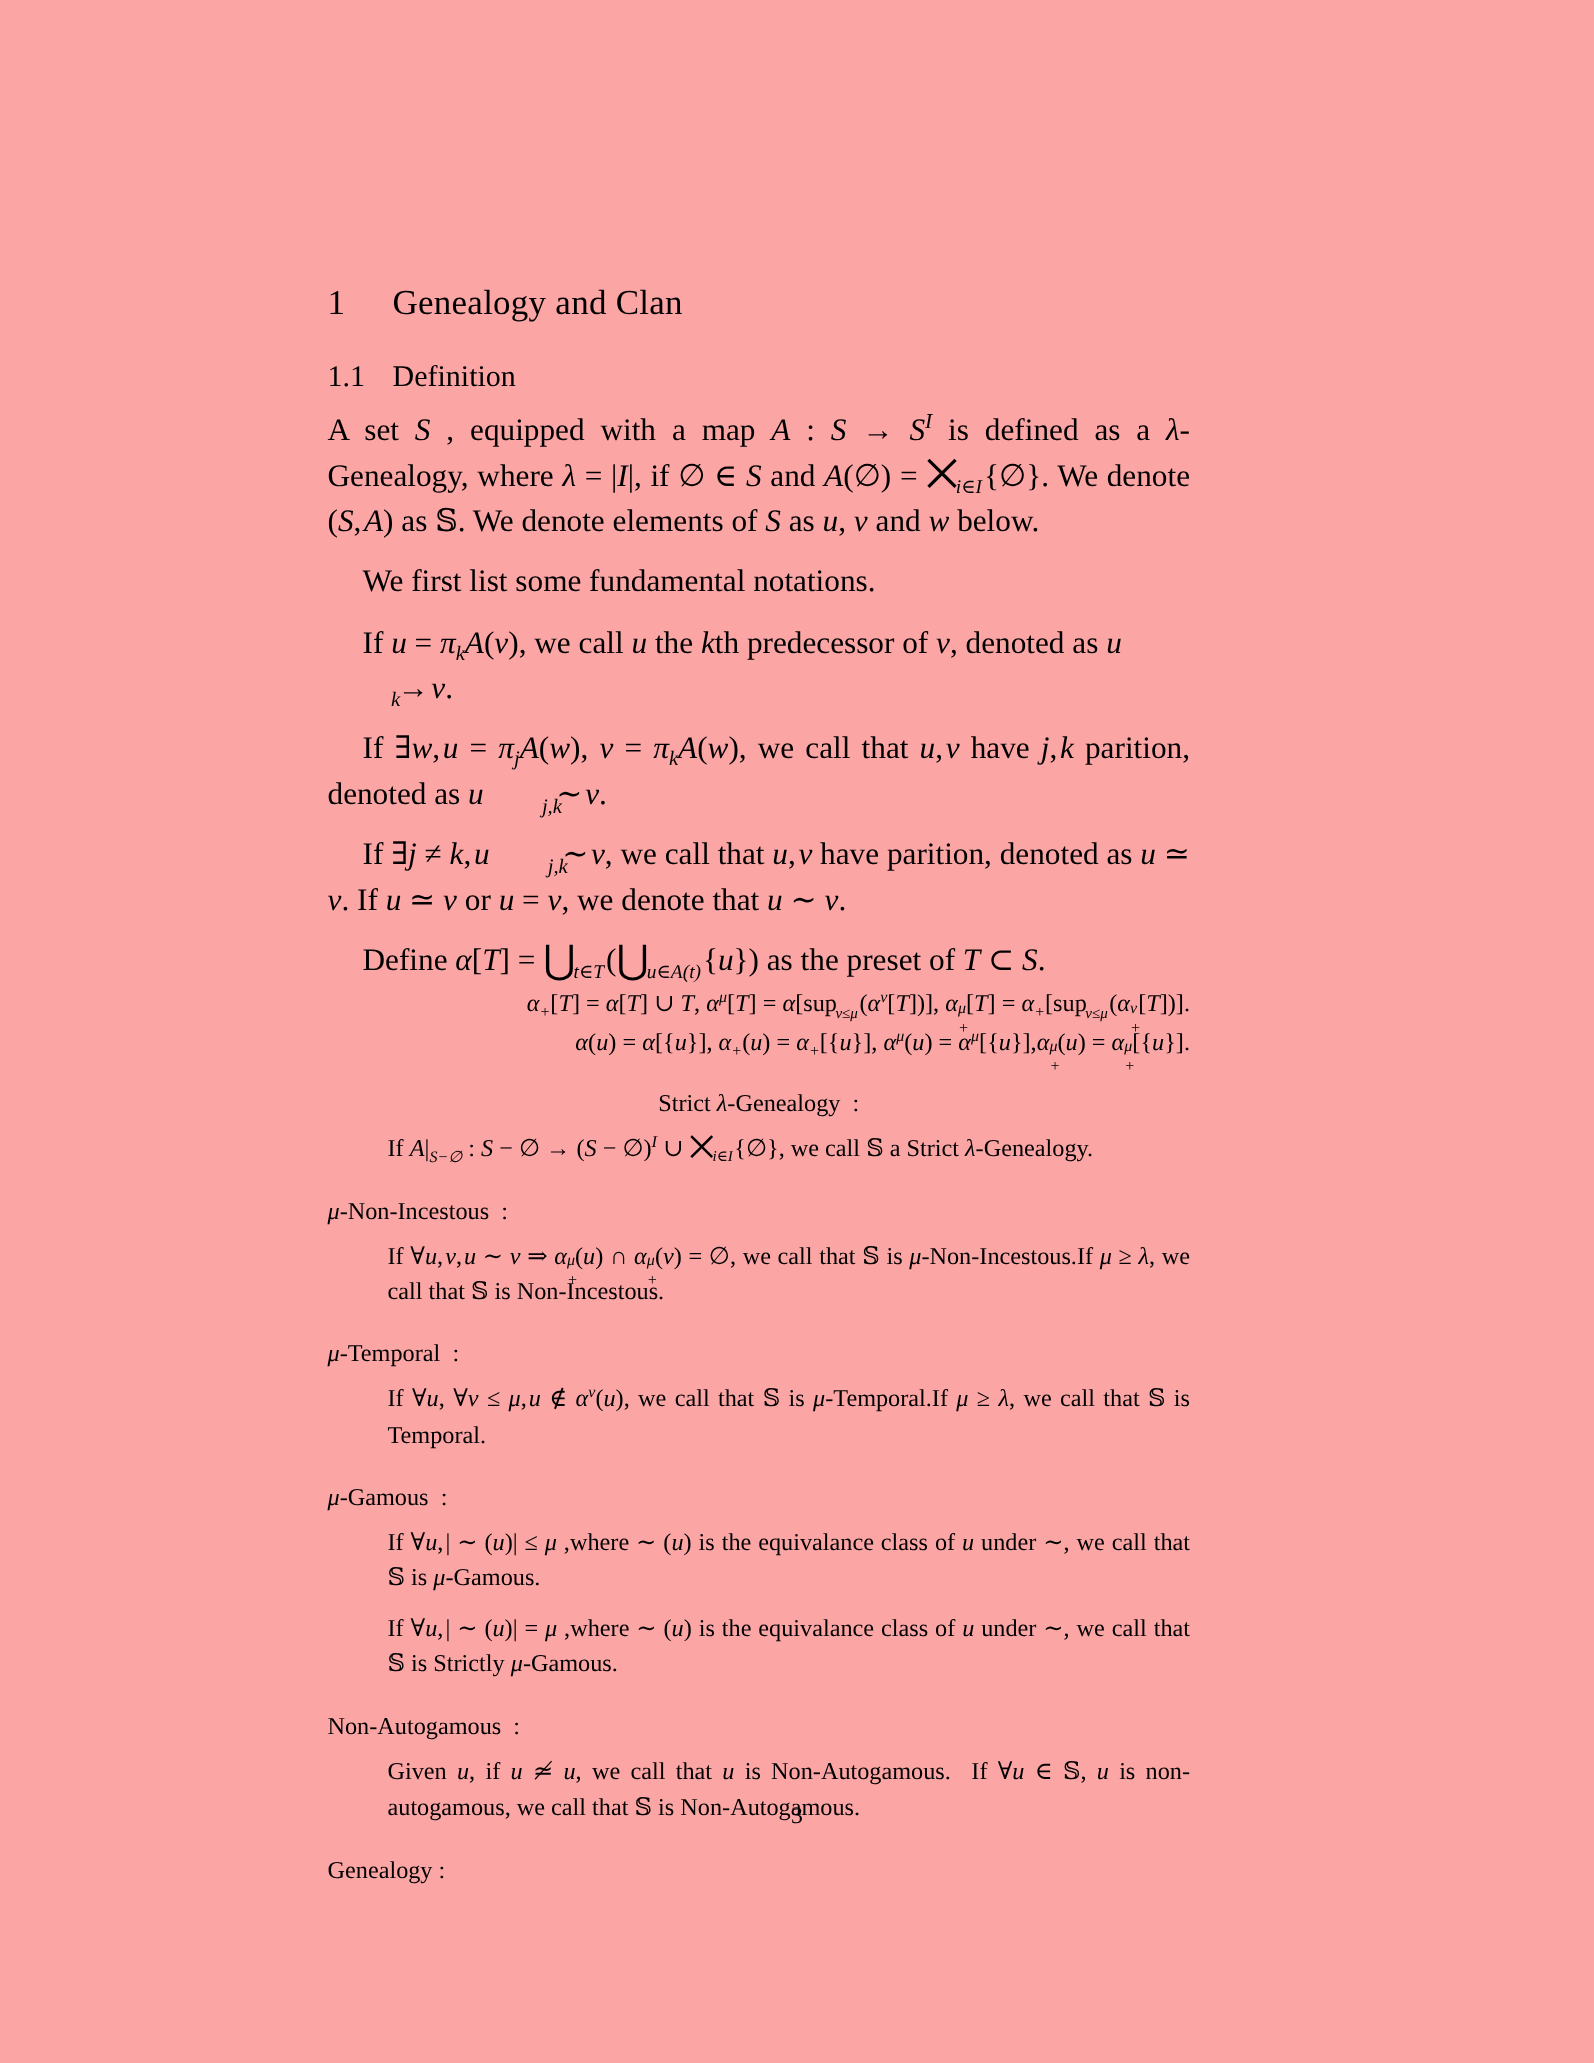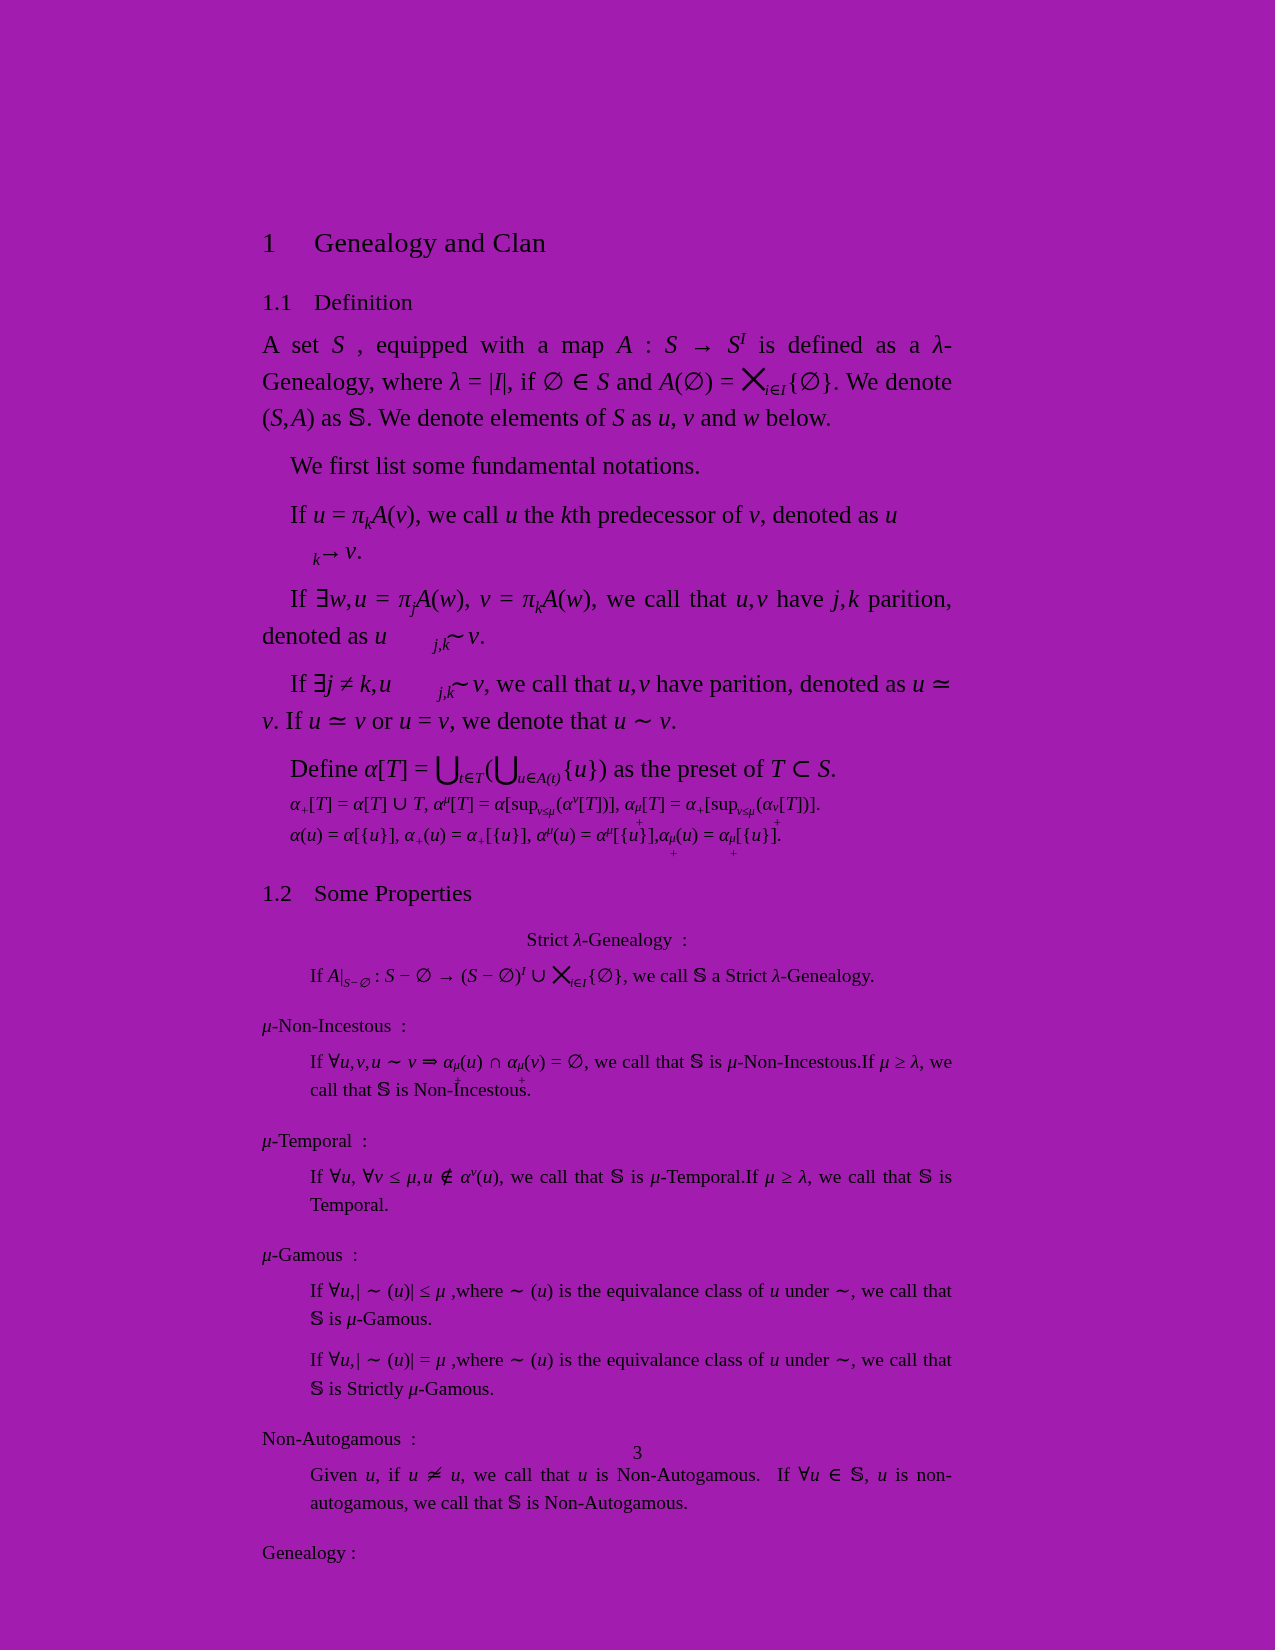--- a/index.html
+++ b/index.html
@@ -4,21 +4,21 @@
 <style>
   html, body {
     margin: 0;
     padding: 0;
     background: #ffffff;
   }
   .page {
     position: relative;
     width: 1275px;
     height: 1650px;
-    background: #a21caf;
+    background: #fca5a5;
     margin: 0 auto;
     font-family: "Liberation Serif", "DejaVu Serif", serif;
     color: #000000;
     overflow: hidden;
   }
   .content {
     position: absolute;
     left: 262px;
     top: 228px;
     width: 690px;
@@ -54,21 +54,21 @@
     hyphens: none;
   }
   p.body.tight { margin-top: 12px; }
   p.body.indent { text-indent: 28px; }
   p.nojust { text-align: left; }
 
   .mathline {
     font-size: 19.4px;
     line-height: 1.5;
     margin: 2px 0 0 28px;
-    text-align: left;
+    text-align: right;
     white-space: nowrap;
   }
 
   
   .term {
     font-size: 19.4px;
     margin: 22px 0 0 0;
     line-height: 1.4;
   }
   .term.first { margin-top: 20px; text-align: center; }
@@ -154,23 +154,20 @@
 
 
     <p class="body indent">If ∃<i class="m">j</i> ≠ <i class="m">k</i>, <i class="m">u</i> <span class="under"><span class="gl">∼</span><span class="ul">j,k</span></span> <i class="m">v</i>, we call that <i class="m">u</i>, <i class="m">v</i> have parition, denoted as <i class="m">u</i> ≃ <i class="m">v</i>. If <i class="m">u</i> ≃ <i class="m">v</i> or <i class="m">u</i> = <i class="m">v</i>, we denote that <i class="m">u</i> ∼ <i class="m">v</i>.</p>
 
     <p class="body tight indent nojust">Define <i class="m">α</i>[<i class="m">T</i>] = <span class="bigop">⋃</span><span class="opsub">t∈T</span>(<span class="bigop">⋃</span><span class="opsub">u∈A(t)</span>{<i class="m">u</i>}) as the preset of <i class="m">T</i> ⊂ <i class="m">S</i>.</p>
 
     <div class="mathline"><i class="m">α</i><sub class="sm">+</sub>[<i class="m">T</i>] = <i class="m">α</i>[<i class="m">T</i>] ∪ <i class="m">T</i>, <i class="m">α</i><sup class="sm">μ</sup>[<i class="m">T</i>] = <i class="m">α</i>[sup<span class="opsub">ν≤μ</span>(<i class="m">α</i><sup class="sm">ν</sup>[<i class="m">T</i>])], <i class="m">α</i><span class="ss"><span class="s1">μ</span><span class="s2">+</span></span>  [<i class="m">T</i>] = <i class="m">α</i><sub class="sm">+</sub>[sup<span class="opsub">ν≤μ</span>(<i class="m">α</i><span class="ss"><span class="s1">ν</span><span class="s2">+</span></span>  [<i class="m">T</i>])].</div>
 
     <div class="mathline"><i class="m">α</i>(<i class="m">u</i>) = <i class="m">α</i>[{<i class="m">u</i>}], <i class="m">α</i><sub class="sm">+</sub>(<i class="m">u</i>) = <i class="m">α</i><sub class="sm">+</sub>[{<i class="m">u</i>}], <i class="m">α</i><sup class="sm">μ</sup>(<i class="m">u</i>) = <i class="m">α</i><sup class="sm">μ</sup>[{<i class="m">u</i>}],<i class="m">α</i><span class="ss"><span class="s1">μ</span><span class="s2">+</span></span>  (<i class="m">u</i>) = <i class="m">α</i><span class="ss"><span class="s1">μ</span><span class="s2">+</span></span>  [{<i class="m">u</i>}].</div>
 
-    <h2 class="subsec">
-      <span class="num">1.2</span><span>Some Properties</span>
-    </h2>
 
     <div class="term first">Strict <i class="m">λ</i>-Genealogy&nbsp; :</div>
     <div class="propbody nojust">If <i class="m">A</i>|<sub class="sm">S−∅</sub> : <i class="m">S</i> − ∅ → (<i class="m">S</i> − ∅)<sup class="supl"><i>I</i></sup> ∪ <span class="bigop">⨉</span><span class="opsub">i∈I</span>{∅}, we call 𝕊 a Strict <i class="m">λ</i>-Genealogy.</div>
 
     <div class="term"><i class="m">μ</i>-Non-Incestous&nbsp; :</div>
     <div class="propbody">If ∀<i class="m">u</i>, <i class="m">v</i>, <i class="m">u</i> ∼ <i class="m">v</i> ⇒ <i class="m">α</i><span class="ss"><span class="s1">μ</span><span class="s2">+</span></span>  (<i class="m">u</i>) ∩ <i class="m">α</i><span class="ss"><span class="s1">μ</span><span class="s2">+</span></span>  (<i class="m">v</i>) = ∅, we call that 𝕊 is <i class="m">μ</i>-Non-Incestous.If <i class="m">μ</i> ≥ <i class="m">λ</i>, we call that 𝕊 is Non-Incestous.</div>
 
     <div class="term"><i class="m">μ</i>-Temporal&nbsp; :</div>
     <div class="propbody">If ∀<i class="m">u</i>, ∀<i class="m">ν</i> ≤ <i class="m">μ</i>, <i class="m">u</i> ∉ <i class="m">α</i><sup class="sm">ν</sup>(<i class="m">u</i>), we call that 𝕊 is <i class="m">μ</i>-Temporal.If <i class="m">μ</i> ≥ <i class="m">λ</i>, we call that 𝕊 is Temporal.</div>
 

